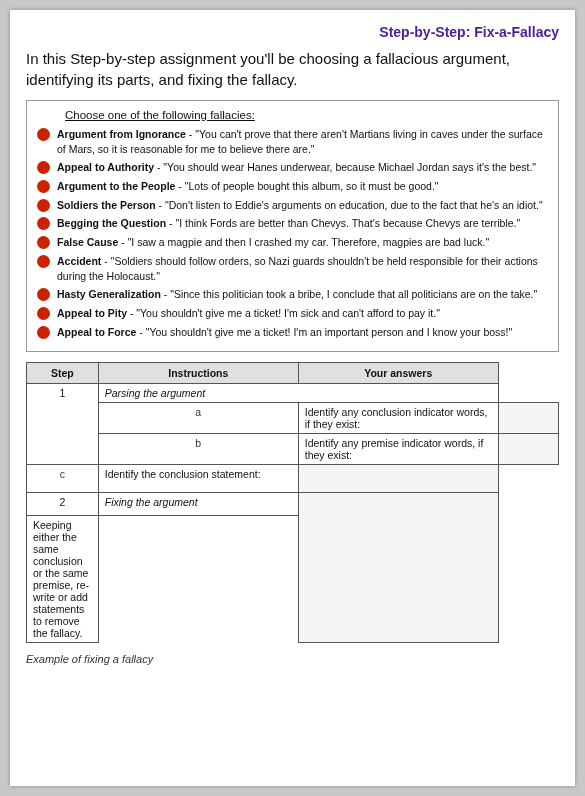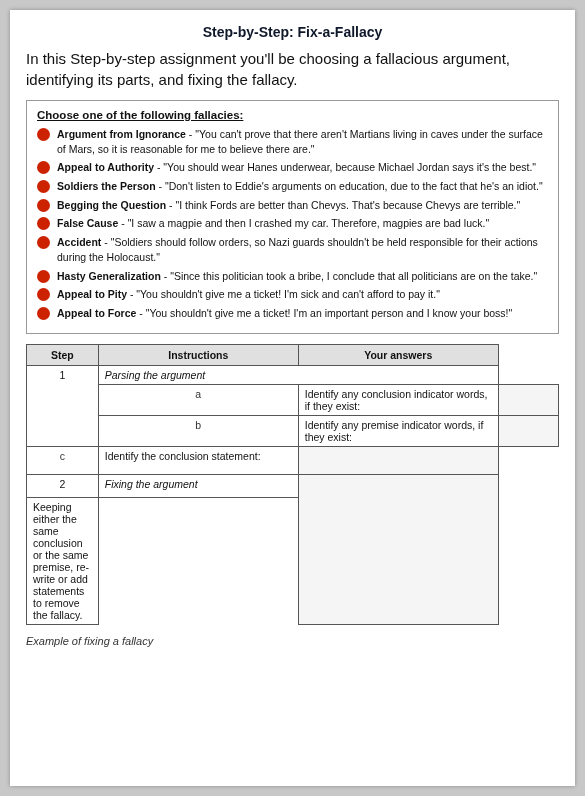--- a/index.html
+++ b/index.html
@@ -13,43 +13,44 @@
       padding: 10px;
     }
     .page {
       background: #fff;
       width: 565px;
       min-height: 776px;
       padding: 14px 16px 14px 16px;
       box-shadow: 0 0 4px rgba(0,0,0,0.3);
     }
     .page-title {
-      text-align: center;
+      text-align: right;
       font-size: 14px;
       font-weight: bold;
       margin-bottom: 8px;
-      color: #0f172a;
+      color: #4c1d95;
     }
     .intro-text {
       font-size: 15px;
       color: #111;
       margin-bottom: 10px;
       line-height: 1.4;
     }
     .fallacy-box {
       border: 1px solid #999;
       padding: 8px 10px;
       margin-bottom: 10px;
     }
     .fallacy-box-title {
       font-size: 11.5px;
-      font-weight: bold;
+      font-weight: normal;
       text-decoration: underline;
       margin-bottom: 6px;
       color: #111;
+      margin-left: 28px;
     }
     .fallacy-item {
       display: flex;
       align-items: flex-start;
       margin-bottom: 4px;
     }
     .radio-dot {
       width: 13px;
       height: 13px;
       background: #cc2200;
@@ -134,20 +135,24 @@
 
     <div id="fallacy-list">
 
     <div class="fallacy-item">
           <div class="radio-dot"></div>
           <div class="fallacy-text"><strong>Argument from Ignorance</strong> - "You can't prove that there aren't Martians living in caves under the surface of Mars, so it is reasonable for me to believe there are."</div>
         </div>
         <div class="fallacy-item">
           <div class="radio-dot"></div>
           <div class="fallacy-text"><strong>Appeal to Authority</strong> - "You should wear Hanes underwear, because Michael Jordan says it's the best."</div>
+        </div>
+        <div class="fallacy-item">
+          <div class="radio-dot"></div>
+          <div class="fallacy-text"><strong>Argument to the People</strong> - "Lots of people bought this album, so it must be good."</div>
         </div>
         <div class="fallacy-item">
           <div class="radio-dot"></div>
           <div class="fallacy-text"><strong>Soldiers the Person</strong> - "Don't listen to Eddie's arguments on education, due to the fact that he's an idiot."</div>
         </div>
         <div class="fallacy-item">
           <div class="radio-dot"></div>
           <div class="fallacy-text"><strong>Begging the Question</strong> - "I think Fords are better than Chevys.  That's because Chevys are terrible."</div>
         </div>
         <div class="fallacy-item">

